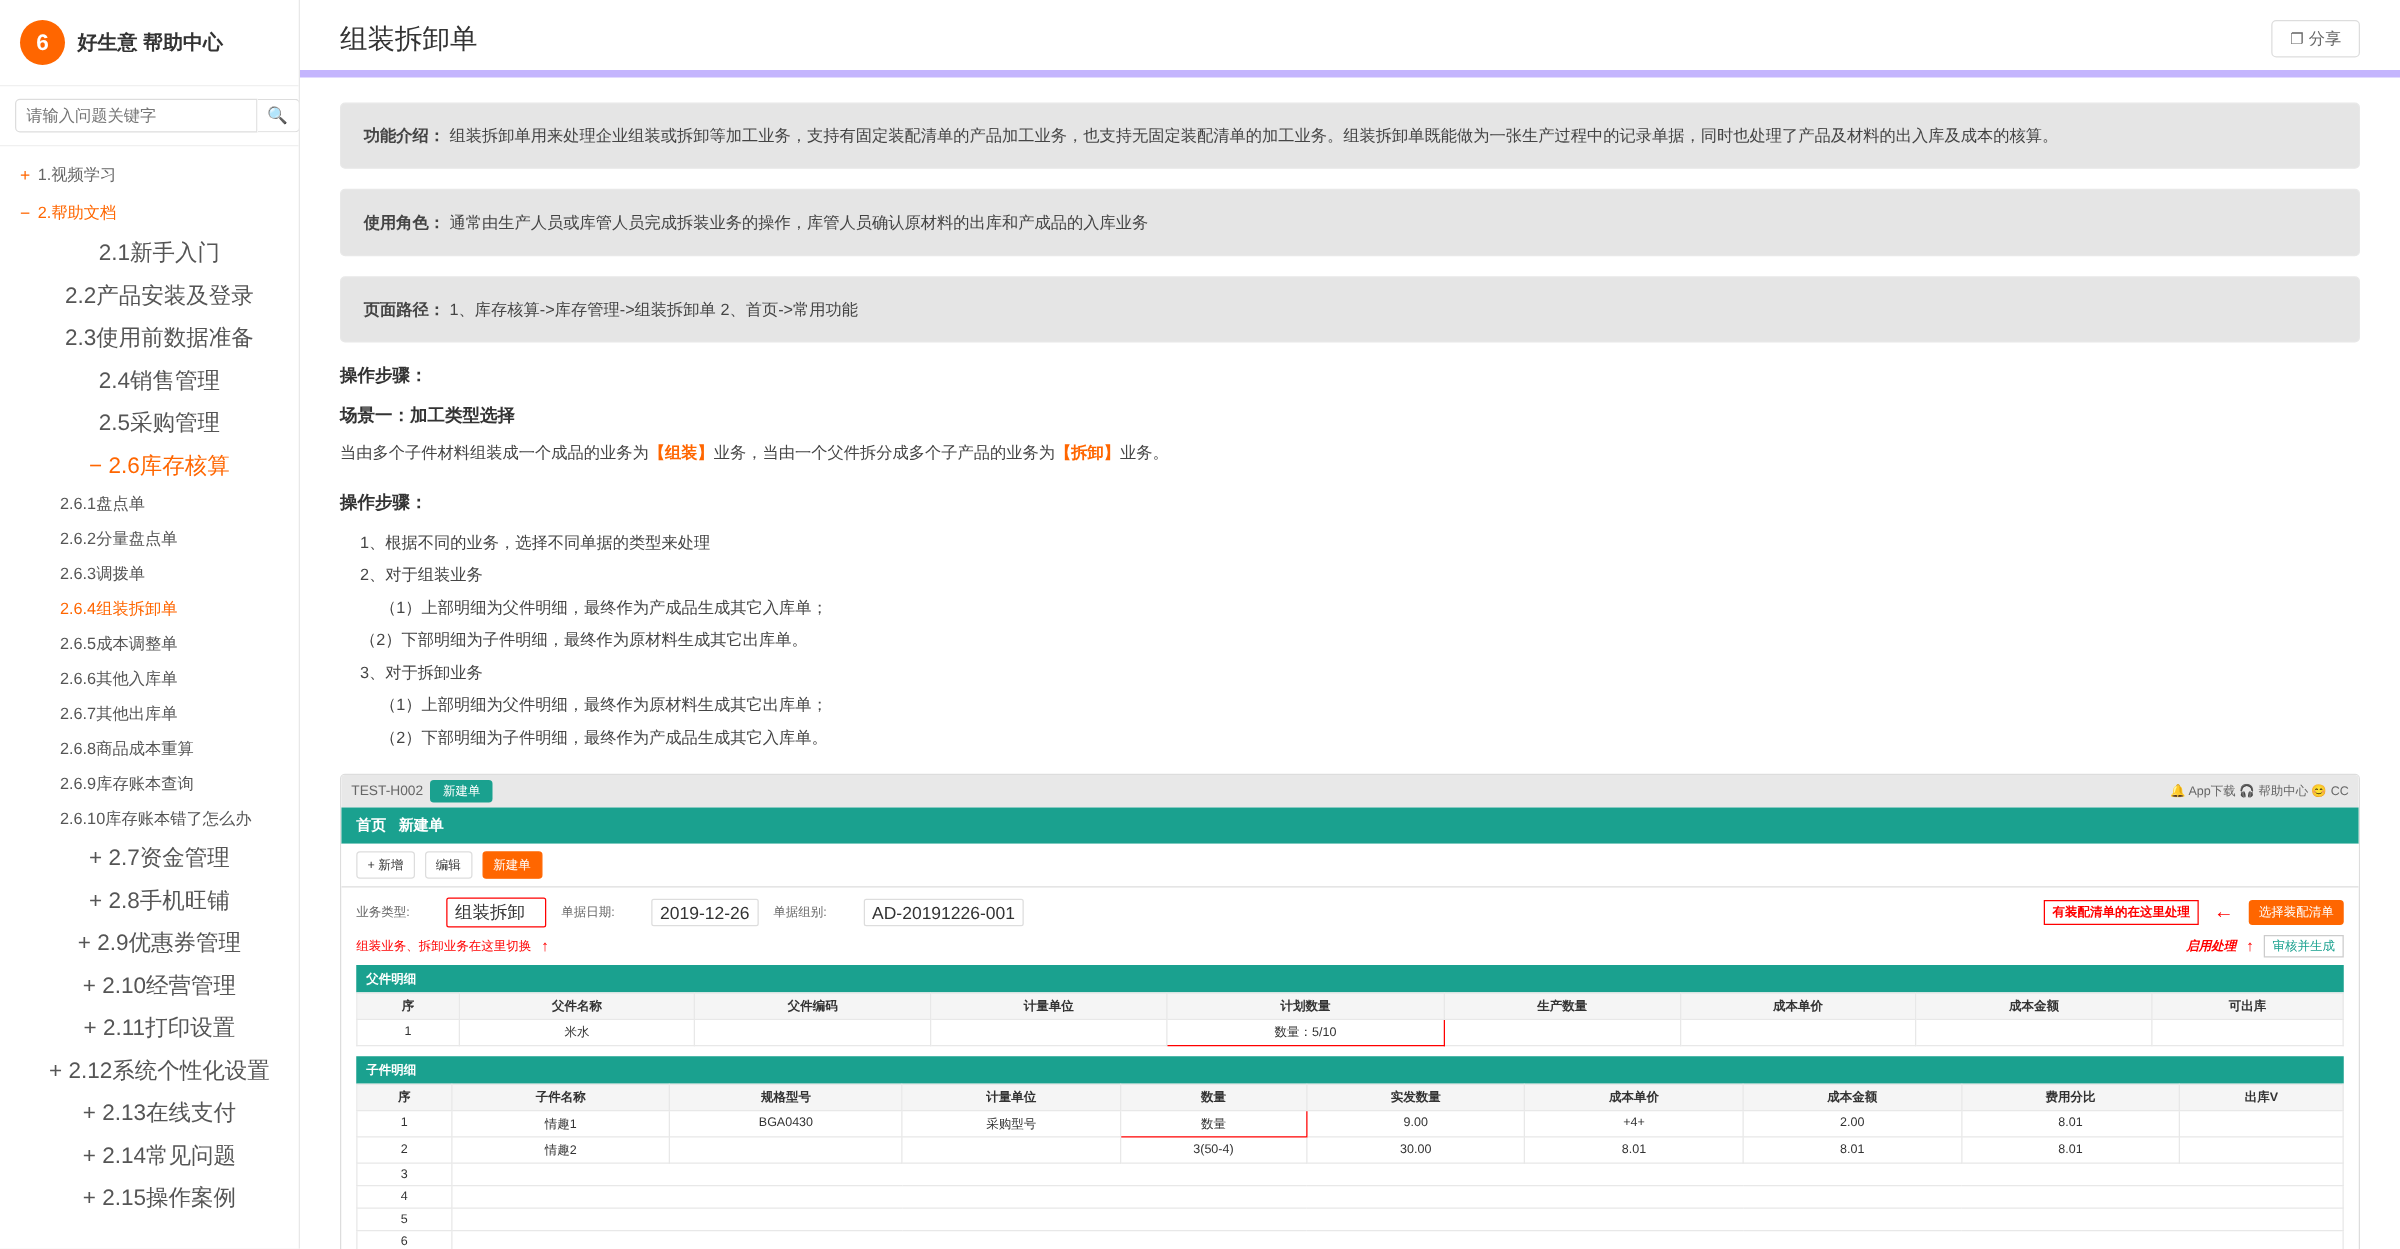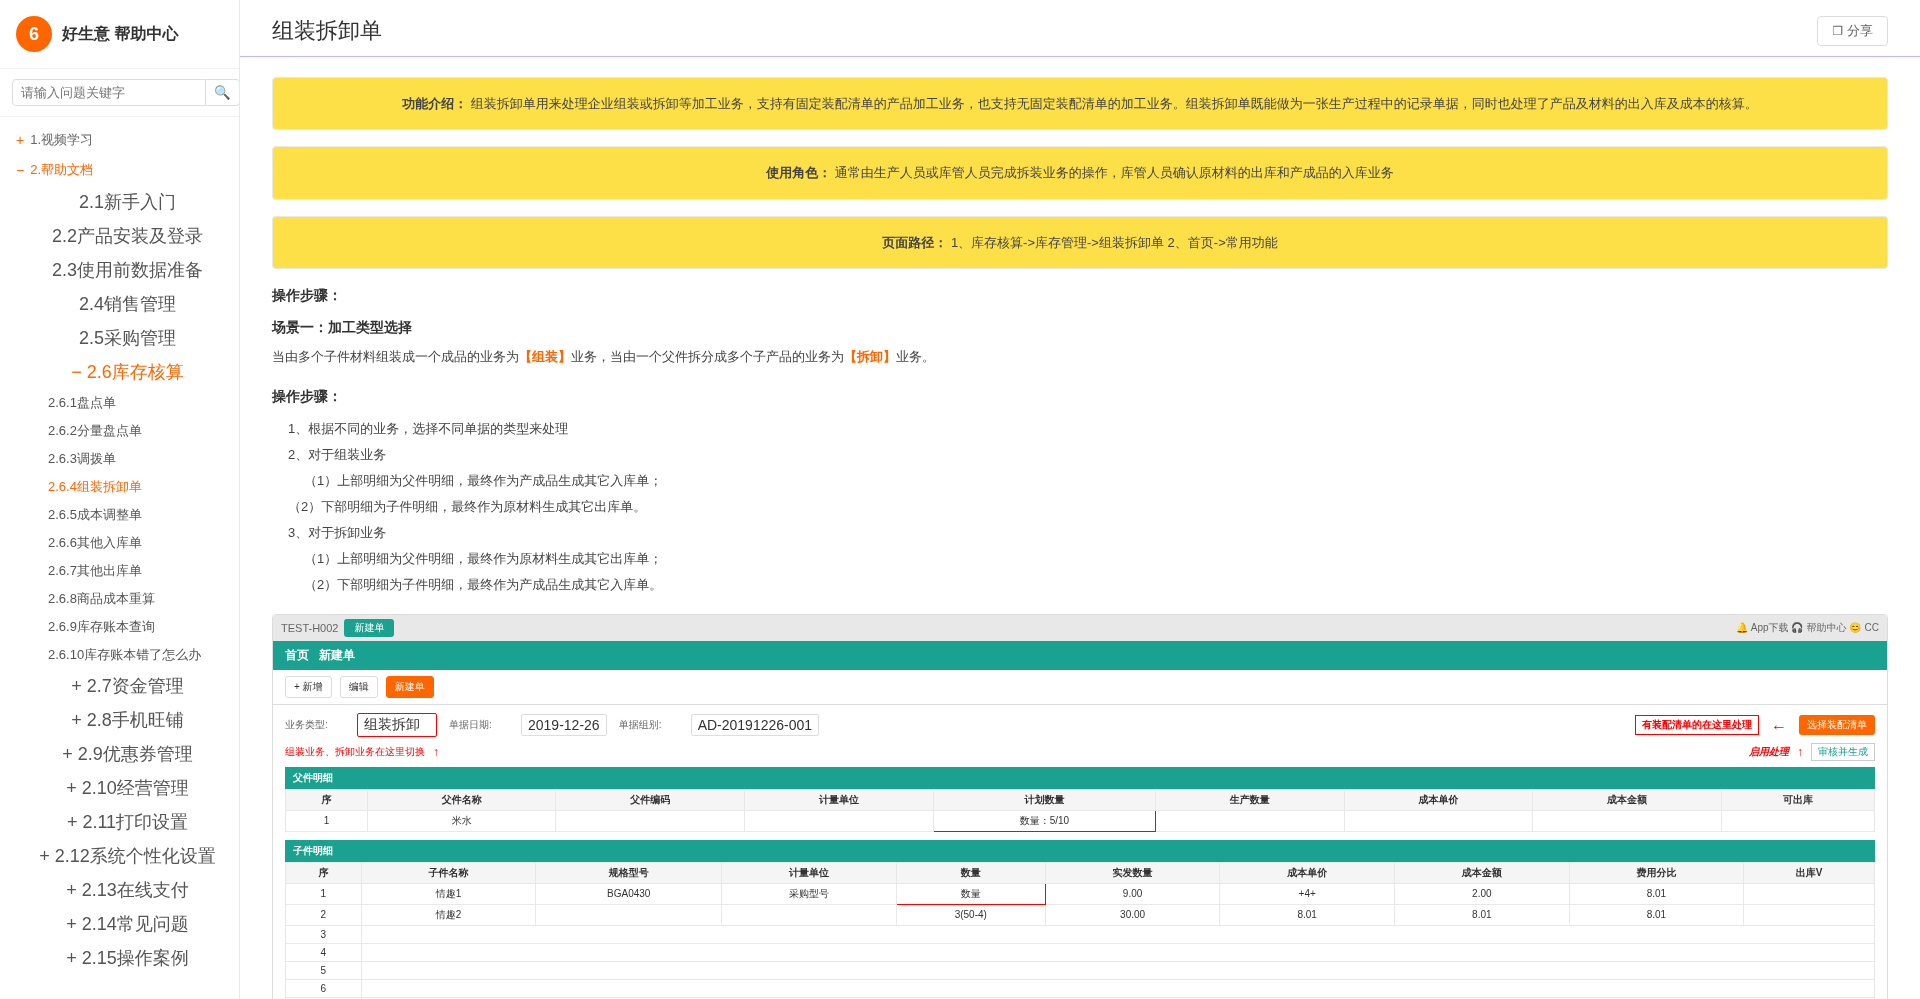--- a/index.html
+++ b/index.html
@@ -78,43 +78,43 @@
     }
     .nav-sub-sub-item.active { color: #f60; }
 
     
     #main {
       flex: 1; overflow-y: auto; background: #fff;
     }
     #header-bar {
       display: flex; align-items: center; justify-content: space-between;
       padding: 16px 32px 10px 32px;
-      border-bottom: 1px solid #c4b5fd;
+      border-bottom: 6px solid #c4b5fd;
     }
     #page-title-text {
       font-size: 22px; font-weight: 500; color: #333;
     }
     #share-btn {
       border: 1px solid #ddd; background: #fff;
       padding: 5px 14px; border-radius: 4px;
       cursor: pointer; font-size: 13px; color: #666;
       display: flex; align-items: center; gap: 4px;
     }
 
     #content-area {
       padding: 20px 32px 40px 32px;
     }
 
     .info-block {
       border: 1px solid #e8e8e8;
       border-radius: 4px;
       padding: 14px 18px;
       margin-bottom: 16px;
-      background: #fde047;
-      font-size: 13px; line-height: 1.8; color: #444; text-align: center;
+      background: #e5e5e5;
+      font-size: 13px; line-height: 1.8; color: #444;
     }
 
     .section-title {
       font-weight: bold; font-size: 14px; margin: 18px 0 10px 0; color: #333;
     }
 
     .sub-title {
       font-weight: bold; font-size: 14px; margin: 14px 0 8px 0; color: #333;
     }
 

